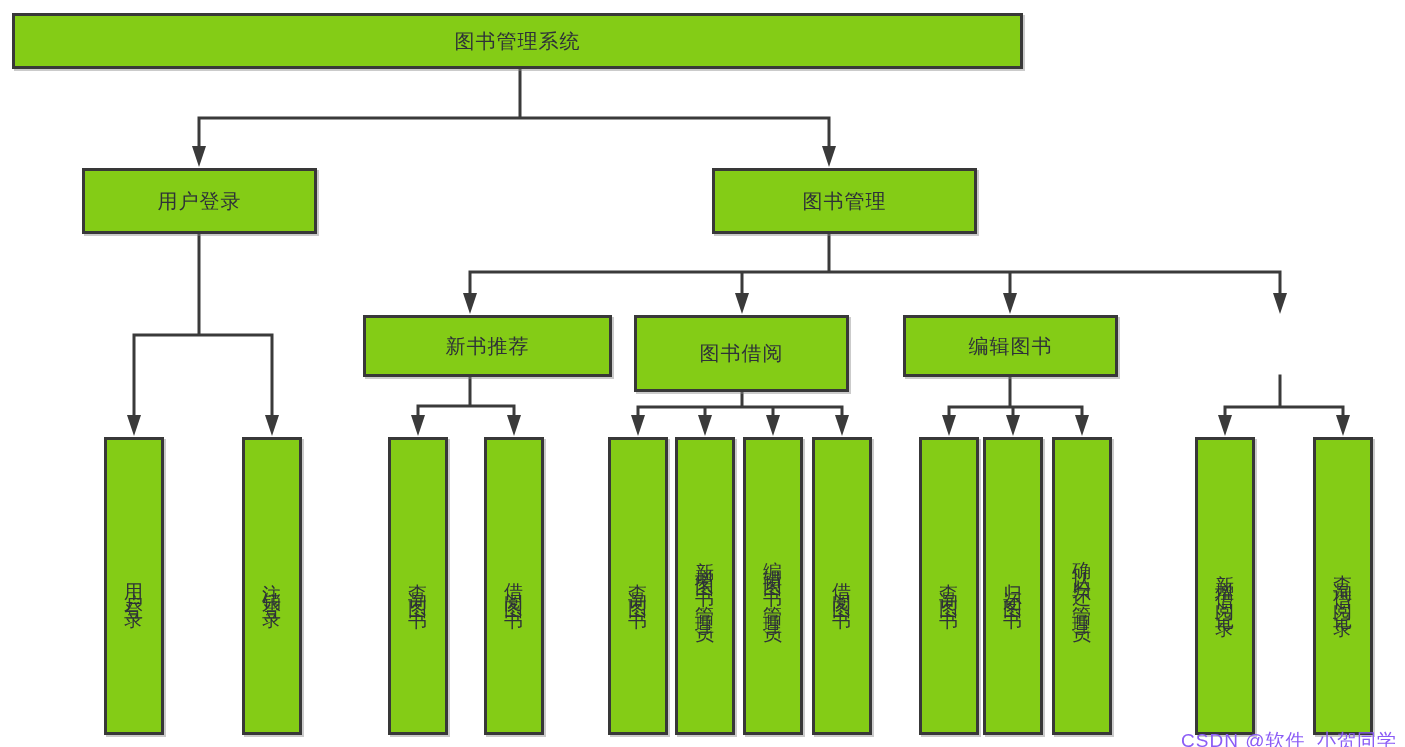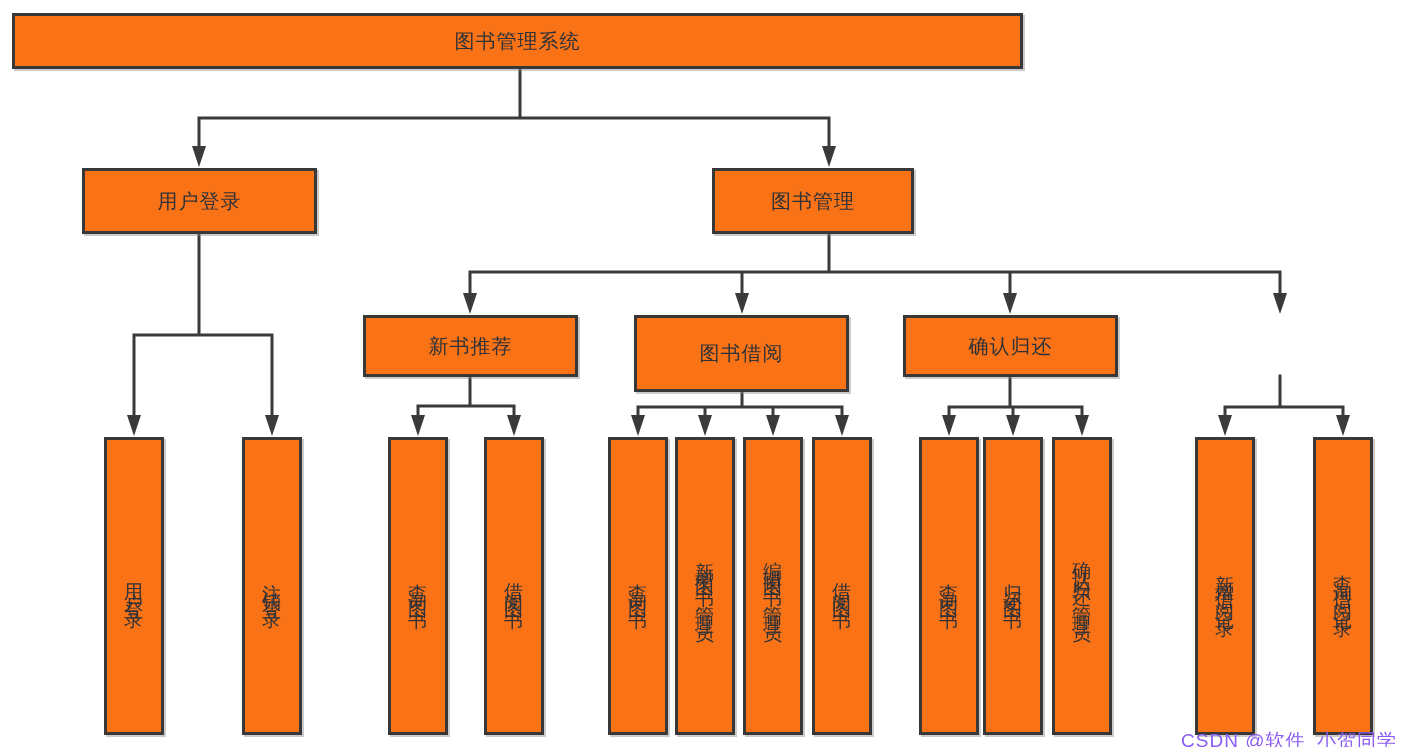--- a/index.html
+++ b/index.html
@@ -28,21 +28,21 @@
     fill: none;
     stroke-linecap: square;
   }
   svg.wires polygon {
     fill: #3a3a3a;
     stroke: none;
   }
   .node {
     position: absolute;
     box-sizing: border-box;
-    background: #f97316;
+    background: #84cc16;
     border: 3px solid #383838;
     box-shadow: 2px 2px 0 rgba(140,140,140,0.45);
     display: flex;
     align-items: center;
     justify-content: center;
     color: #2e3238;
     font-size: 20px;
     letter-spacing: 1px;
     z-index: 2;
     white-space: nowrap;
@@ -106,32 +106,32 @@
       </g>
   </svg>
 
   <div class="node" style="left:12px; top:13px; width:1011px; height:56px;">
     <span>图书管理系统</span>
   </div>
 
   <div class="node" style="left:82px; top:168px; width:235px; height:66px;">
     <span>用户登录</span>
   </div>
-  <div class="node" style="left:712px; top:168px; width:202px; height:66px;">
+  <div class="node" style="left:712px; top:168px; width:265px; height:66px;">
     <span>图书管理</span>
   </div>
 
-  <div class="node" style="left:363px; top:315px; width:215px; height:62px;">
+  <div class="node" style="left:363px; top:315px; width:249px; height:62px;">
     <span>新书推荐</span>
   </div>
   <div class="node" style="left:634px; top:315px; width:215px; height:77px;">
     <span>图书借阅</span>
   </div>
   <div class="node" style="left:903px; top:315px; width:215px; height:62px;">
-    <span>确认归还</span>
+    <span>编辑图书</span>
   </div>
 
   <div class="node leaf" style="left:104px; top:437px; width:60px; height:298px;">
     <span>用户登录</span>
   </div>
   <div class="node leaf" style="left:242px; top:437px; width:60px; height:298px;">
     <span>注销登录</span>
   </div>
 
   <div class="node leaf" style="left:388px; top:437px; width:60px; height:298px;">

